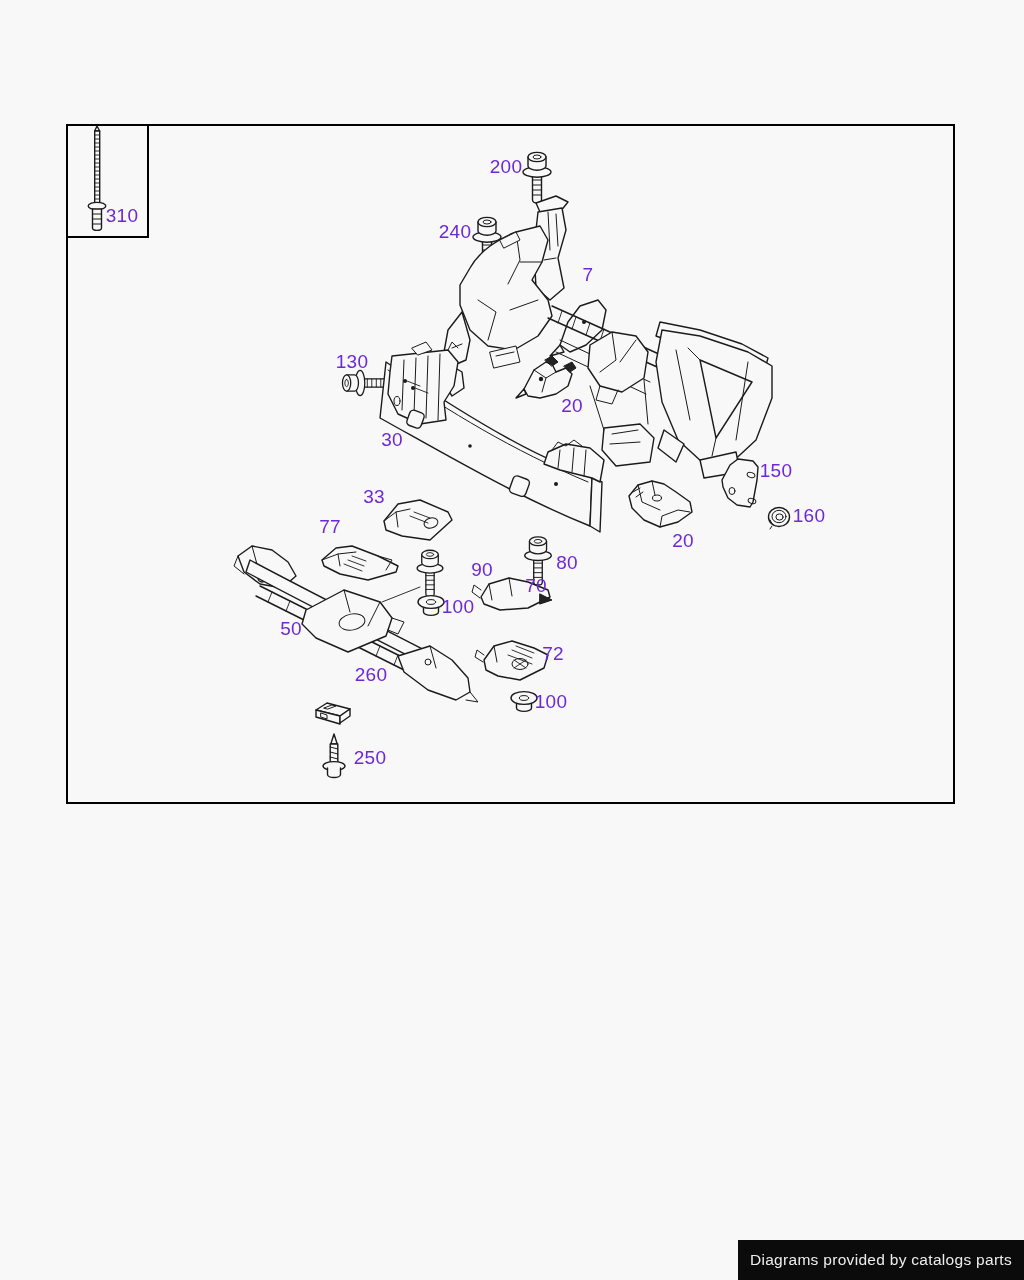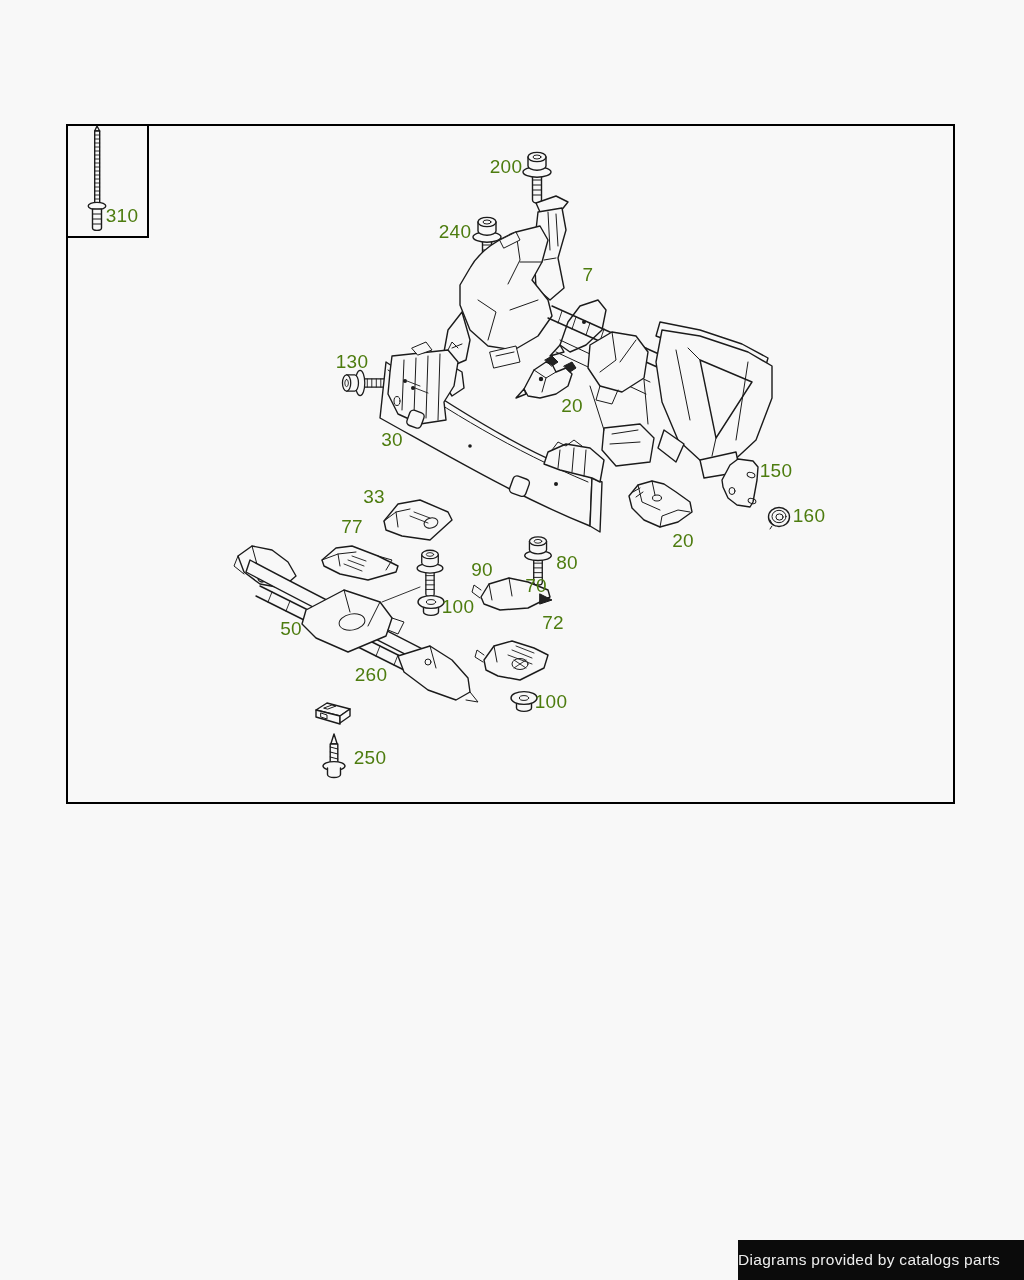--- a/index.html
+++ b/index.html
@@ -5,23 +5,23 @@
   html,body{margin:0;padding:0;}
   body{width:1024px;height:1280px;background:#f8f8f8;overflow:hidden;
        font-family:"Liberation Sans", sans-serif;}
   .page{position:relative;width:1024px;height:1280px;background:#f8f8f8;}
   .diagram-box{position:absolute;left:66px;top:124px;width:889px;height:680px;
                border:2px solid #000;box-sizing:border-box;}
   .inset-box{position:absolute;left:66px;top:124px;width:83px;height:114px;
              border:2px solid #000;box-sizing:border-box;}
   .art{position:absolute;left:0;top:0;width:1024px;height:1280px;}
   .part-label{position:absolute;transform:translate(-50%,-50%);
-              font-size:19px;color:#4d7c0f;white-space:nowrap;letter-spacing:.2px;}
+              font-size:19px;color:#6d28d9;white-space:nowrap;letter-spacing:.2px;}
   .badge{position:absolute;left:738px;top:1240px;width:286px;height:40px;
-         background:#0b0b0b;display:flex;align-items:center;}
+         background:#0b0b0b;display:flex;align-items:center;justify-content:center;}
   .badge span{color:#ededed;font-size:15.5px;letter-spacing:.3px;}
 </style>
 </head>
 <body>
 
 <div class="page">
 
   <div class="diagram-box"></div>
   <div class="inset-box"></div>
 
@@ -227,26 +227,26 @@
   <div class="part-label" style="left:506px;top:167px">200</div>
   <div class="part-label" style="left:455px;top:232px">240</div>
   <div class="part-label" style="left:588px;top:275px">7</div>
   <div class="part-label" style="left:352px;top:362px">130</div>
   <div class="part-label" style="left:392px;top:440px">30</div>
   <div class="part-label" style="left:572px;top:406px">20</div>
   <div class="part-label" style="left:776px;top:471px">150</div>
   <div class="part-label" style="left:809px;top:516px">160</div>
   <div class="part-label" style="left:683px;top:541px">20</div>
   <div class="part-label" style="left:374px;top:497px">33</div>
-  <div class="part-label" style="left:352px;top:527px">77</div>
+  <div class="part-label" style="left:330px;top:527px">77</div>
   <div class="part-label" style="left:482px;top:570px">90</div>
   <div class="part-label" style="left:458px;top:607px">100</div>
   <div class="part-label" style="left:567px;top:563px">80</div>
   <div class="part-label" style="left:536px;top:586px">70</div>
-  <div class="part-label" style="left:553px;top:623px">72</div>
+  <div class="part-label" style="left:553px;top:654px">72</div>
   <div class="part-label" style="left:551px;top:702px">100</div>
   <div class="part-label" style="left:291px;top:629px">50</div>
   <div class="part-label" style="left:371px;top:675px">260</div>
   <div class="part-label" style="left:370px;top:758px">250</div>
 
   <div class="badge">
     <span>Diagrams provided by catalogs parts</span>
   </div>
 
 </div>

